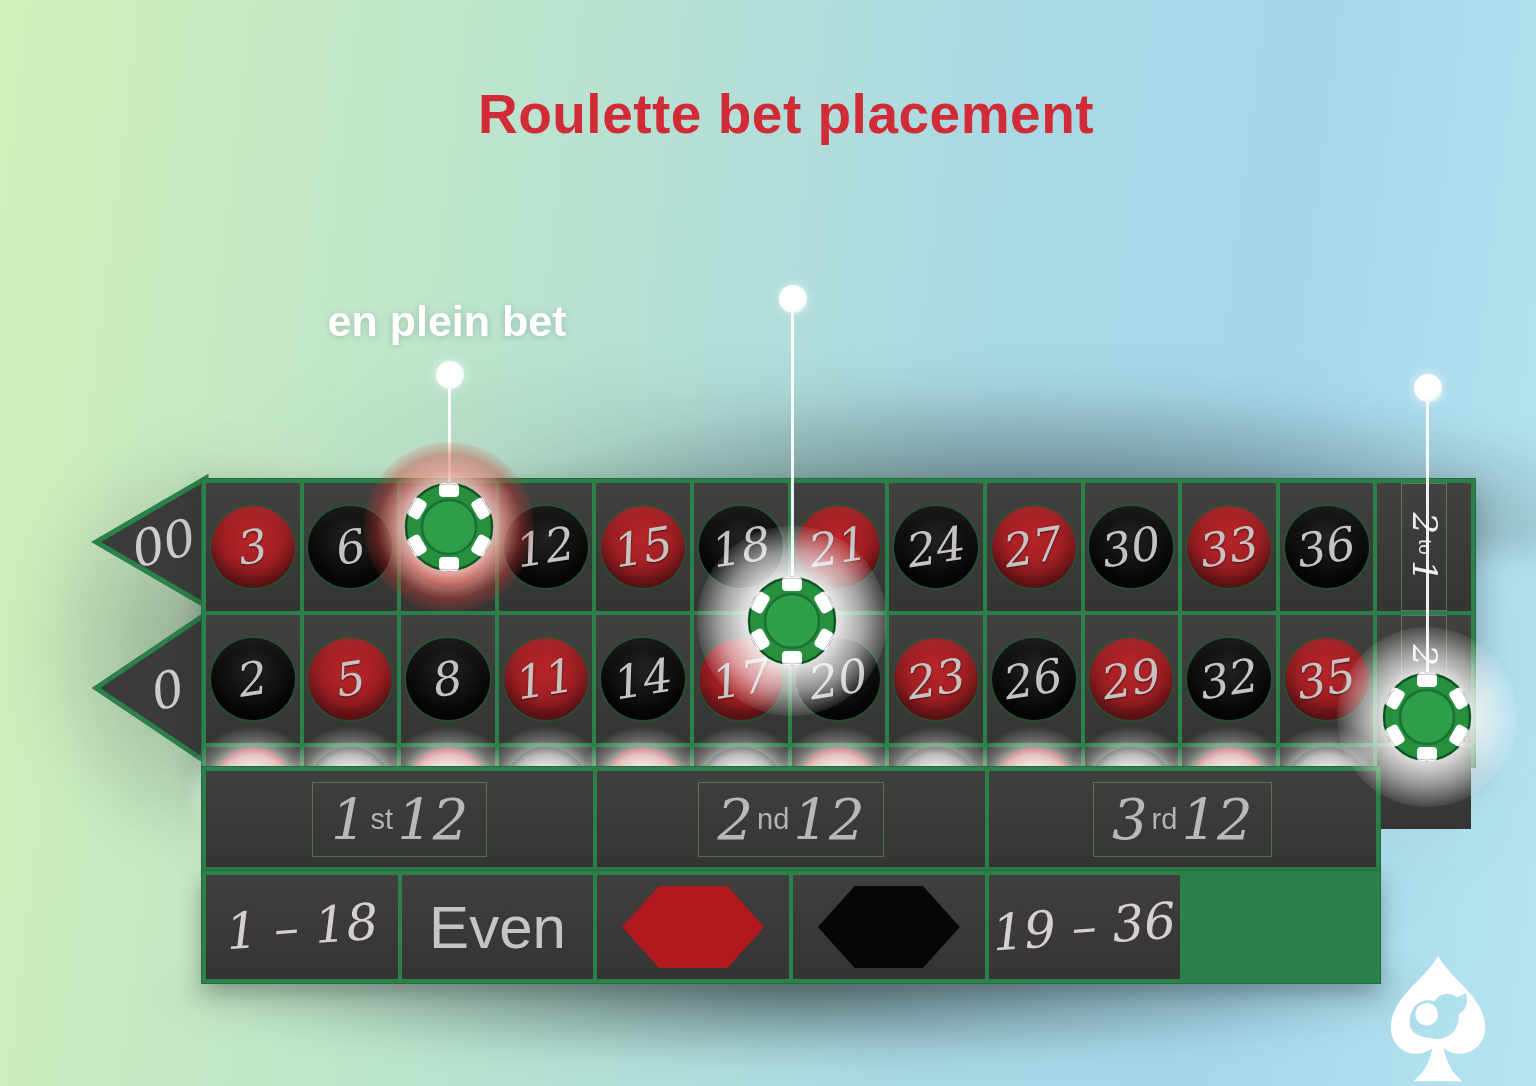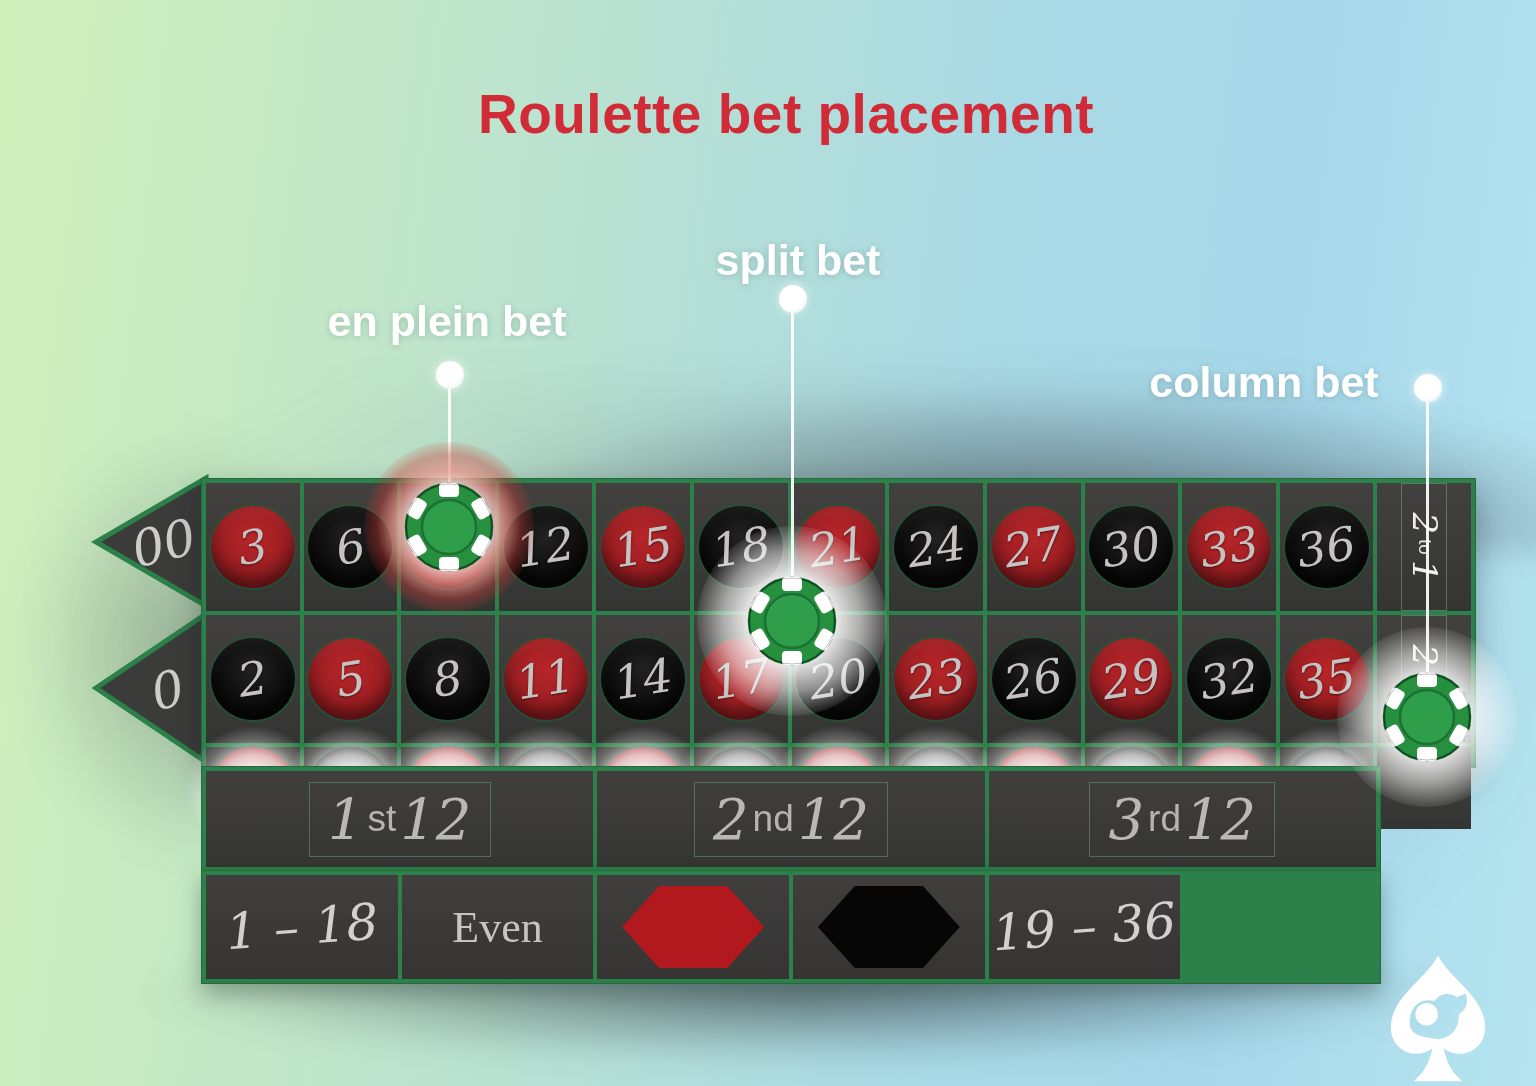--- a/index.html
+++ b/index.html
@@ -64,29 +64,29 @@
   .v-num { font-family:"DejaVu Serif", serif; font-style:italic; font-size:34px; color:#f0efee; }
   .v-to  { font-size:19px; color:#e6e6e4; }
 
   
   #dozens { left:202px; top:767px; width:1178px; height:104px; z-index:6;
             display:grid; grid-template-columns:repeat(3,1fr); gap:4px; padding:4px;
             background:#2c8049; box-shadow:0 0 0 1px #236a3c; }
   .dz-cell { background:linear-gradient(180deg,#403f3e,#353534); display:flex; align-items:center; justify-content:center; }
   .dz-box { border:1px solid rgba(120,190,145,0.4); padding:4px 18px; display:flex; align-items:center; gap:2px; }
   .dz-num { font-family:"DejaVu Serif", serif; font-style:italic; font-size:56px; color:#bab7b7; }
-  .dz-suf { font-size:37px; color:#b5b3b3; margin:0 2px; }
+  .dz-suf { font-size:29px; color:#b5b3b3; margin:0 2px; }
 
   
   #outside { left:202px; top:871px; width:1178px; height:112px; z-index:6;
              display:grid; grid-template-columns:repeat(6,1fr); gap:4px; padding:4px;
              background:#2c8049; box-shadow:0 0 0 1px #236a3c, 0 10px 22px rgba(20,30,25,0.35); }
   .out-cell { background:linear-gradient(180deg,#413f3e,#353433); display:flex; align-items:center; justify-content:center; }
   .out-script { font-family:"DejaVu Serif", serif; font-style:italic; font-size:50px; color:#d3d0cf; transform:rotate(-4deg); }
-  .out-plain  { font-size:44px; color:#c7c5c4;font-family:Liberation Serif, serif; }
+  .out-plain  { font-size:60px; color:#c7c5c4; }
   .hexagon { width:142px; height:82px; clip-path:polygon(26% 0, 74% 0, 100% 50%, 74% 100%, 26% 100%, 0 50%); }
   .hex-red   { background:#b2191e; }
   .hex-black { background:#060606; }
 
   
   .glow { position:absolute; border-radius:50%; pointer-events:none; z-index:42; }
   .glow-enplein { left:364px; top:442px; width:170px; height:170px;
       background:radial-gradient(circle, rgba(255,252,250,0.95) 26%, rgba(235,150,140,0.75) 46%,
                  rgba(205,60,55,0.40) 60%, rgba(205,60,55,0) 74%); }
   .glow-split { left:697px; top:526px; width:190px; height:190px;
@@ -106,22 +106,20 @@
 <div id="canvas">
 
   <div class="haze haze-wide"></div>
   <div class="haze haze-top"></div>
   <div class="haze haze-left"></div>
   <div class="haze haze-bottom"></div>
 
   <div class="abs title">Roulette bet placement</div>
 
   <div class="abs betlabel lab-enplein"><span class="it">en plein</span><span> bet</span></div>
-  <div class="abs betlabel lab-split">split bet</div>
-  <div class="abs betlabel lab-column">column bet</div>
 
   <div class="dot" style="left:436px; top:361px;"></div>
   <div class="dot" style="left:779px; top:285px;"></div>
   <div class="dot" style="left:1414px; top:374px;"></div>
   <div class="leader" style="left:448px; top:387px; height:122px;"></div>
   <div class="leader" style="left:791px; top:311px; height:294px;"></div>
   <div class="leader" style="left:1426px; top:400px; height:302px;"></div>
 
   <svg id="zeros" class="abs" width="124" height="300" viewBox="0 0 124 300">
     <polygon points="120,6 120,134 10,70" fill="#3b3b3a" stroke="#2c8049" stroke-width="5"></polygon>

